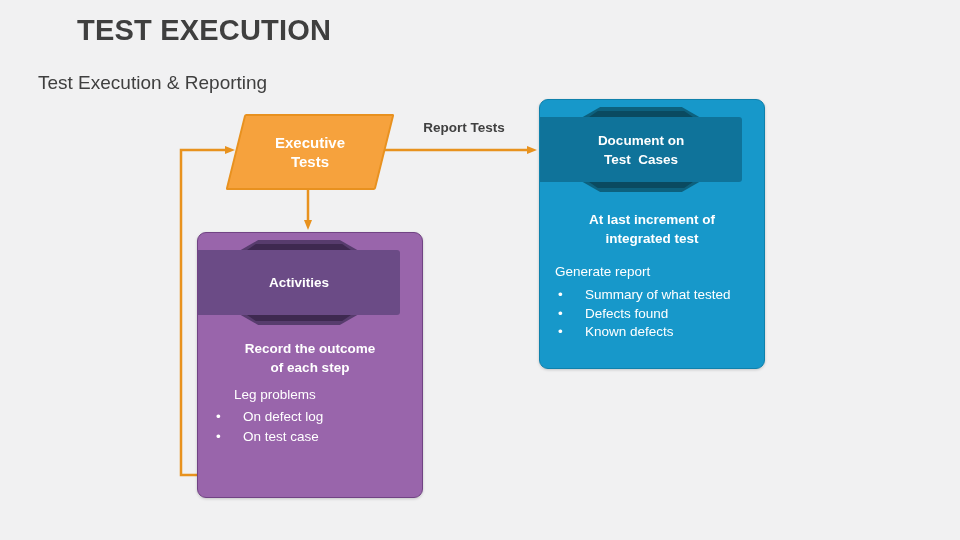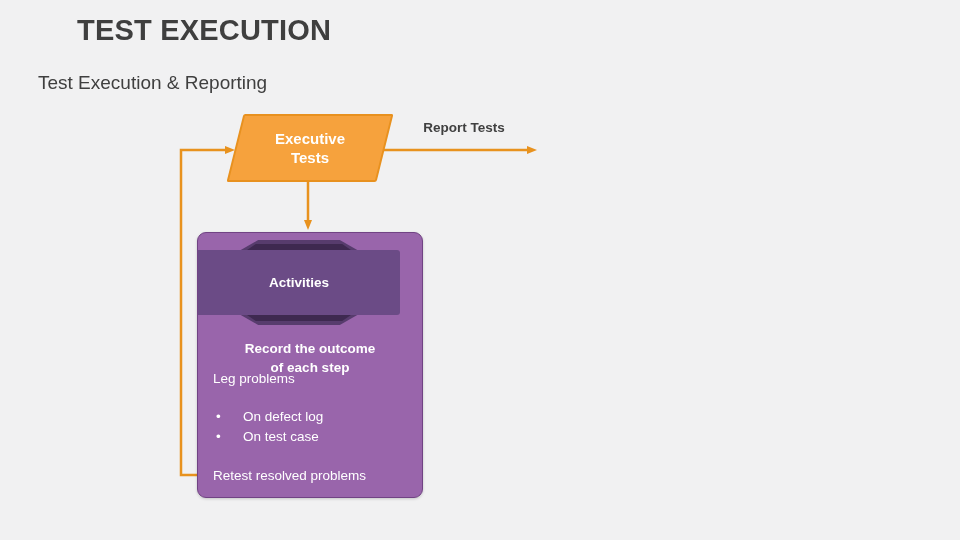--- a/index.html
+++ b/index.html
@@ -16,21 +16,21 @@
   .slide-subtitle {
     position:absolute; left:38px; top:60px;
     font-size:19px; font-weight:400; color:#3F3F3F;margin-top:12px;
   }
   svg.connectors { position:absolute; left:0; top:0; }
   .arrow-label {
     position:absolute; left:408px; top:120px; width:112px;
     text-align:center; font-size:13.5px; font-weight:700; color:#404040;
   }
   
-  .flow-parallelogram { position:absolute; left:235px; top:114px; width:150px; height:68px; }
+  .flow-parallelogram { position:absolute; left:235px; top:114px; width:150px; height:76px; }
   .flow-parallelogram .shape {
     position:absolute; inset:0; background:#F6A23D; border:2px solid #E8911F;
     transform:skewX(-14deg); border-radius:2px;
   }
   .flow-parallelogram .lbl {
     position:absolute; inset:0; display:flex; align-items:center; justify-content:center;
     text-align:center; color:#fff; font-weight:700; font-size:15px; line-height:19px;
     white-space:pre-wrap;
   }
   
@@ -77,21 +77,21 @@
     position:absolute; left:15px; right:6px; list-style:none;
     color:#fff; font-size:13.5px;
   }
   .bullets li { position:relative; padding-left:30px; }
   .bullets li::before { content:'\2022'; position:absolute; left:3px; }
   .card-blue  .emphasis { top:110px; }
   .card-blue  .intro    { top:162px; }
   .card-blue  .bullets  { top:186px; }
   .card-blue  .bullets li { line-height:18.5px; }
   .card-purple .emphasis { top:106px; }
-  .card-purple .intro    { top:136px; }
+  .card-purple .intro    { top:152px;margin-left:21px; }
   .card-purple .bullets  { top:174px; }
   .card-purple .bullets li { line-height:19.5px; }
   .card-purple .footer-line { top:233px; }
 </style>
 </head>
 <body>
 
 <div class="slide">
 
   <div class="slide-title">TEST EXECUTION</div>
@@ -109,31 +109,47 @@
   </svg>
 
   <div class="arrow-label">Report Tests</div>
 
   <div class="flow-parallelogram">
     <div class="shape"></div>
     <div class="lbl">Executive
 Tests</div>
   </div>
 
+  <div class="card card-blue">
+    <div class="ribbon">
+      <div class="fold"></div>
+      <div class="band">
+        <div class="hdr">Document on
+Test  Cases</div>
+      </div>
+    </div>
+    <div class="emphasis">At last increment of
+integrated test</div>
+    <div class="intro">Generate report</div>
+    <ul class="bullets">
+      <li>Summary of what tested</li>
+      <li>Defects found</li>
+      <li>Known defects</li>
+    </ul>
+  </div>
 
   <div class="card card-purple">
     <div class="ribbon">
       <div class="fold"></div>
       <div class="band">
         <div class="hdr">Activities</div>
       </div>
     </div>
     <div class="emphasis">Record the outcome
 of each step</div>
     <div class="intro">Leg problems</div>
     <ul class="bullets">
       <li>On defect log</li>
       <li>On test case</li>
     </ul>
-    <div class="footer-line">Retest resolved problems</div>
   </div>
 
 </div>
 
 </body></html>

